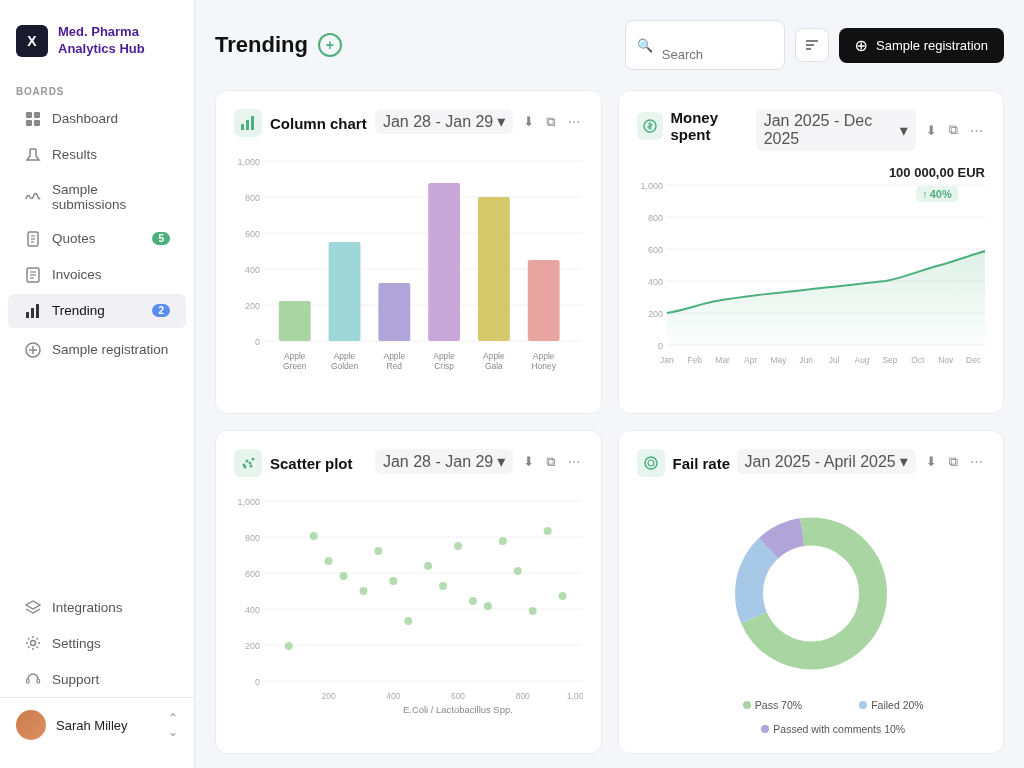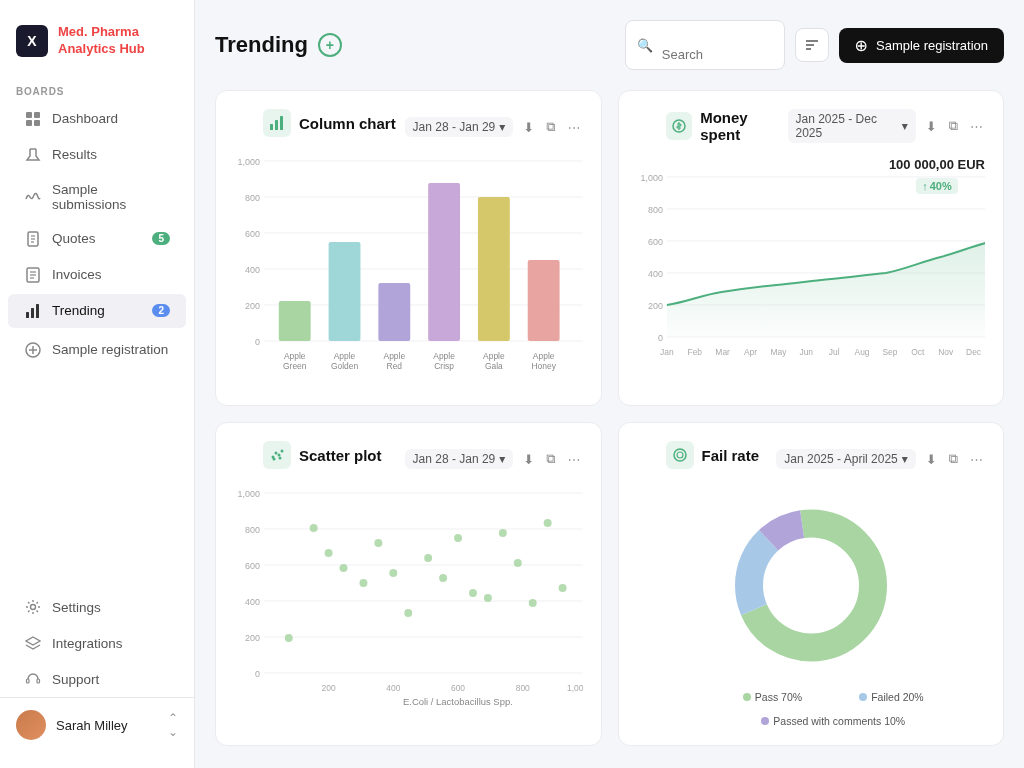--- a/index.html
+++ b/index.html
@@ -21,21 +21,21 @@
       gap: 10px;
       padding: 8px 16px 20px;
     }
     .logo-icon {
       width: 32px; height: 32px;
       background: #1a1a2e;
       border-radius: 6px;
       display: flex; align-items: center; justify-content: center;
       color: #fff; font-size: 14px; font-weight: bold;
     }
-    .logo-text { font-size: 13px; font-weight: 600; line-height: 1.3; color: #ef4444; }
+    .logo-text { font-size: 13px; font-weight: 600; line-height: 1.3; color: #4c1d95; }
 
     .sidebar-section-label {
       font-size: 10px;
       font-weight: 600;
       color: #999;
       letter-spacing: 0.08em;
       padding: 8px 16px 4px;
       text-transform: uppercase;
     }
     .sidebar-item {
@@ -154,40 +154,39 @@
       gap: 16px;
     }
     .card {
       background: #fff;
       border-radius: 12px;
       padding: 18px;
       border: 1px solid #ebebef;
     }
     .card-header {
       display: flex;
-      align-items: flex-end;
+      align-items: flex-start;
       justify-content: space-between;
       margin-bottom: 14px;
-      margin-left: 29px;
     }
     .card-title-wrap { display: flex; align-items: center; gap: 8px; }
     .card-icon {
       width: 28px; height: 28px;
       border-radius: 6px;
       background: #e8f5ee;
       display: flex; align-items: center; justify-content: center;
       font-size: 14px;
     }
     .card-title { font-size: 15px; font-weight: 600; color: #111; }
     .date-badge {
       display: flex; align-items: center; gap: 4px;
       background: #f5f5f7;
       border-radius: 6px;
       padding: 3px 8px;
-      font-size: 12px;
+      font-size: 16px;
       color: #555;
       cursor: pointer;
     }
     .card-actions { display: flex; align-items: center; gap: 8px; color: #888; font-size: 13px; }
     .card-action-btn { cursor: pointer; padding: 2px; }
 
     
     .donut-wrap { display: flex; flex-direction: column; align-items: center; }
     .donut-svg { width: 200px; height: 200px; }
     .donut-legend { display: flex; gap: 12px; flex-wrap: wrap; justify-content: center; margin-top: 8px; }
@@ -288,35 +287,35 @@
     </span>
     <span>Sample registration</span>
   </div>
 
   <div style="flex:1"></div>
 
 
   <div class="sidebar-item">
     <span class="icon">
       <svg width="16" height="16" viewBox="0 0 16 16" fill="none">
+          <path d="M8 2L15 6L8 10L1 6Z" stroke="#888" stroke-width="1.4" fill="none"></path>
+          <path d="M1 10L8 14L15 10" stroke="#888" stroke-width="1.4" fill="none"></path>
+        </svg>
+    </span>
+    <span>Integrations</span>
+  </div>
+
+  <div class="sidebar-item">
+    <span class="icon">
+      <svg width="16" height="16" viewBox="0 0 16 16" fill="none">
           <circle cx="8" cy="8" r="2.5" stroke="#888" stroke-width="1.4"></circle>
           <path d="M8 1v2M8 13v2M1 8h2M13 8h2M3.05 3.05l1.42 1.42M11.53 11.53l1.42 1.42M3.05 12.95l1.42-1.42M11.53 4.47l1.42-1.42" stroke="#888" stroke-width="1.4"></path>
         </svg>
     </span>
     <span>Settings</span>
-  </div>
-
-  <div class="sidebar-item">
-    <span class="icon">
-      <svg width="16" height="16" viewBox="0 0 16 16" fill="none">
-          <path d="M8 2L15 6L8 10L1 6Z" stroke="#888" stroke-width="1.4" fill="none"></path>
-          <path d="M1 10L8 14L15 10" stroke="#888" stroke-width="1.4" fill="none"></path>
-        </svg>
-    </span>
-    <span>Integrations</span>
   </div>
 
   <div class="sidebar-item">
     <span class="icon">
       <svg width="16" height="16" viewBox="0 0 16 16" fill="none">
           <path d="M3 8a5 5 0 0110 0" stroke="#888" stroke-width="1.4" fill="none"></path>
           <rect x="1.5" y="8" width="2.5" height="4" rx="1" stroke="#888" stroke-width="1.2"></rect>
           <rect x="12" y="8" width="2.5" height="4" rx="1" stroke="#888" stroke-width="1.2"></rect>
         </svg>
     </span>

